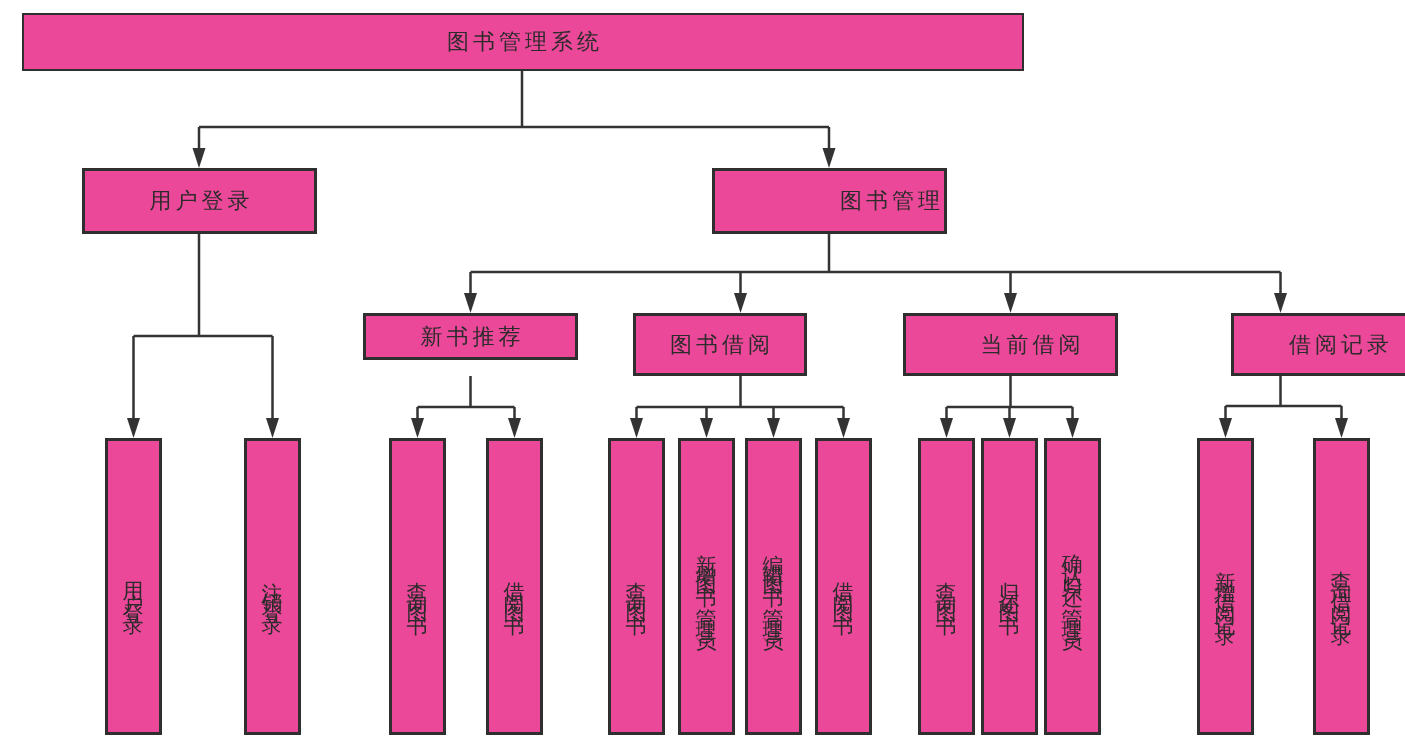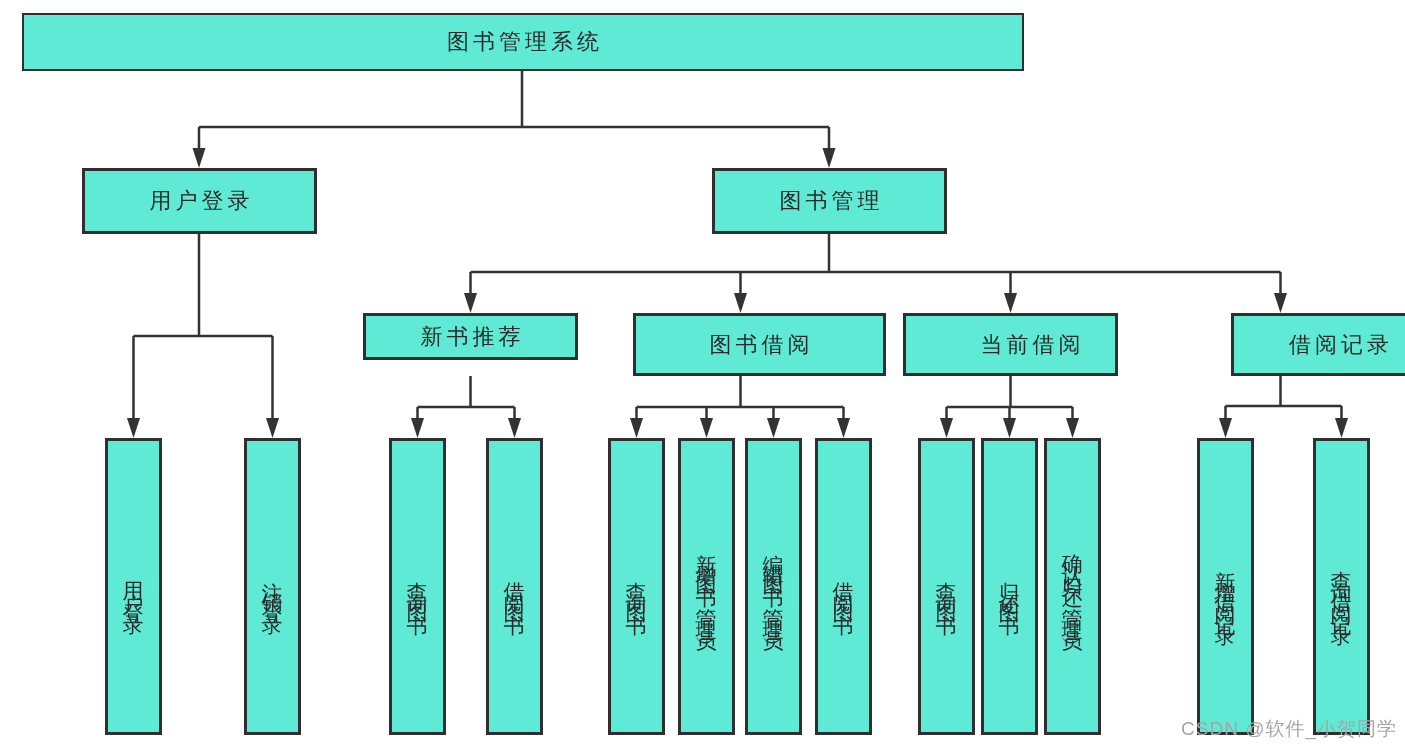--- a/index.html
+++ b/index.html
@@ -12,21 +12,21 @@
     font-family: "Liberation Sans", "DejaVu Sans", sans-serif;
     overflow: hidden;
   }
   .wires {
     position: absolute;
     left: 0; top: 0;
     z-index: 1;
   }
   .node {
     position: absolute;
-    background: #5eead4;
+    background: #ec4899;
     border: 3px solid #2f2f2f;
     display: flex;
     align-items: center;
     justify-content: center;
     color: #2b2b2b;
     z-index: 2;
   }
   .node.root { border-width: 2px; }
   .hlabel {
     font-size: 22px;
@@ -98,28 +98,28 @@
     </g>
   </svg>
 
   <div class="node root" style="left:22px; top:13px; width:1002px; height:58px;">
     <span class="hlabel">图书管理系统</span>
   </div>
 
   <div class="node" style="left:82px; top:168px; width:235px; height:66px;">
     <span class="hlabel">用户登录</span>
   </div>
-  <div class="node" style="left:712px; top:168px; width:235px; height:66px;">
+  <div class="node" style="left:712px; top:168px; width:235px; height:66px;justify-content:flex-end;">
     <span class="hlabel">图书管理</span>
   </div>
 
   <div class="node" style="left:363px; top:313px; width:215px; height:47px;">
     <span class="hlabel">新书推荐</span>
   </div>
-  <div class="node" style="left:633px; top:313px; width:253px; height:63px;">
+  <div class="node" style="left:633px; top:313px; width:174px; height:63px;">
     <span class="hlabel">图书借阅</span>
   </div>
   <div class="node" style="left:903px; top:313px; width:215px; height:63px;padding-left:40px;">
     <span class="hlabel">当前借阅</span>
   </div>
   <div class="node" style="left:1231px; top:313px; width:216px; height:63px;">
     <span class="hlabel">借阅记录</span>
   </div>
 
   <div class="node leaf" style="left:105px; top:438px; width:57px; height:297px;">
@@ -159,15 +159,14 @@
     <span class="vlabel">确认归还（管理员）</span>
   </div>
 
   <div class="node leaf" style="left:1197px; top:438px; width:57px; height:297px;">
     <span class="vlabel">新增借阅记录</span>
   </div>
   <div class="node leaf" style="left:1313px; top:438px; width:57px; height:297px;">
     <span class="vlabel">查询借阅记录</span>
   </div>
 
-  <div class="watermark">CSDN @软件_小贺同学</div>
 
 </div>
 
 </body></html>

